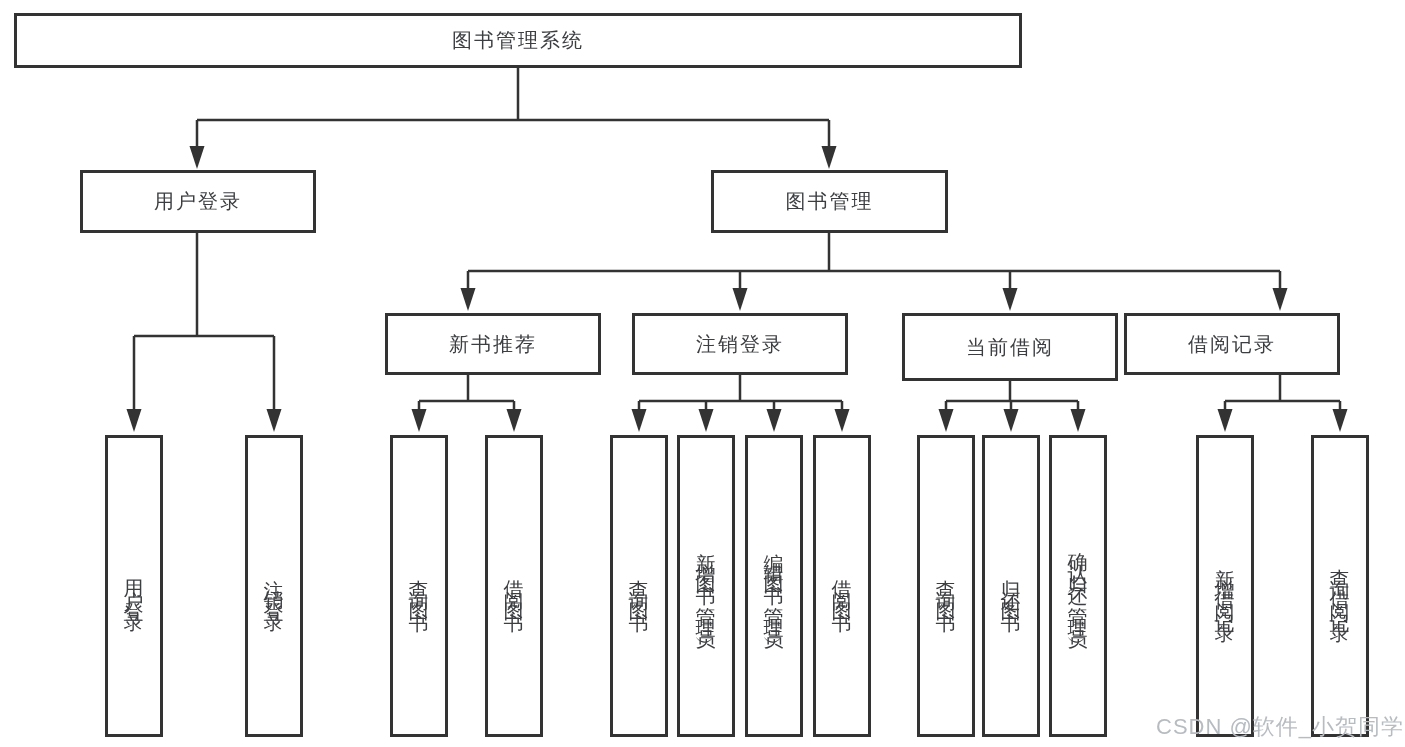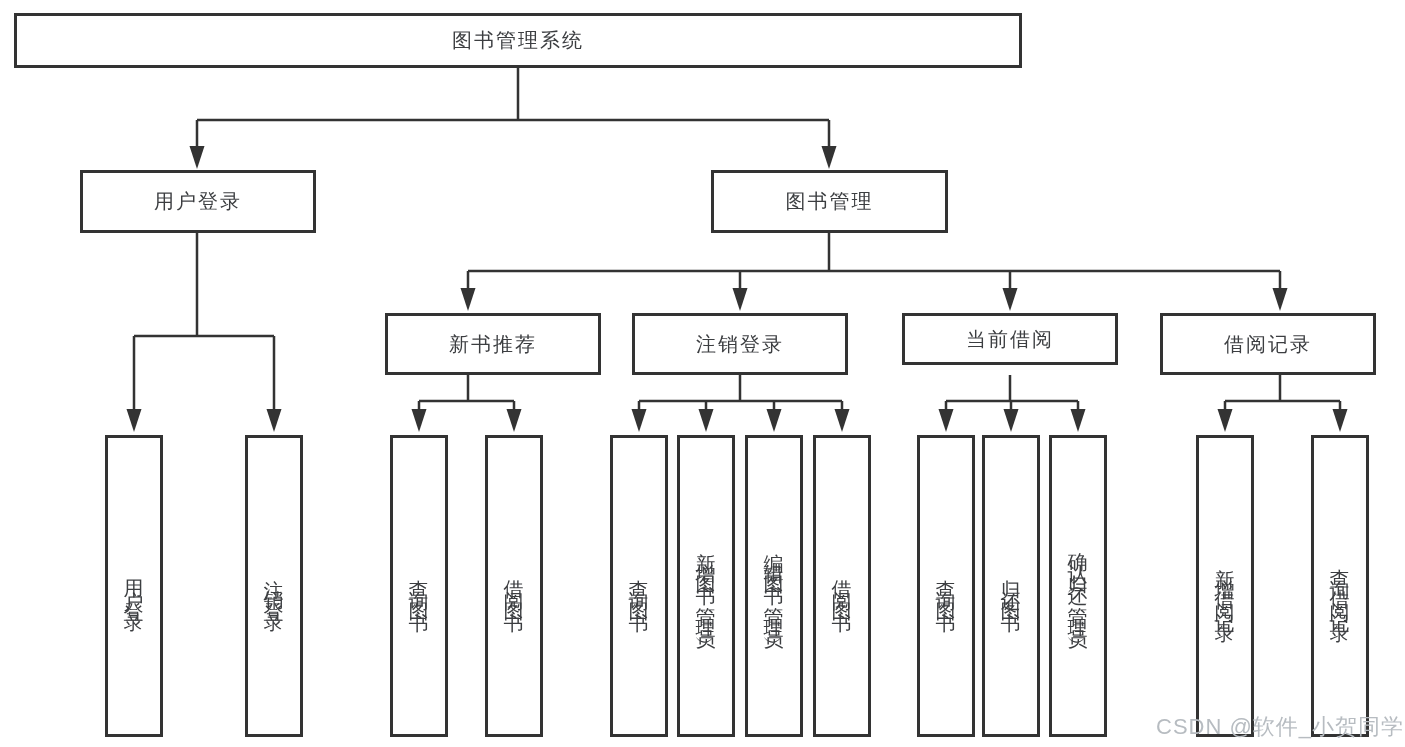--- a/index.html
+++ b/index.html
@@ -77,24 +77,24 @@
   <div class="box" style="left:711px;top:170px;width:237px;height:63px;">
     <span>图书管理</span>
   </div>
 
   <div class="box" style="left:360px;top:313px;width:216px;height:62px;margin-left:25px;">
     <span>新书推荐</span>
   </div>
   <div class="box" style="left:632px;top:313px;width:216px;height:62px;">
     <span>注销登录</span>
   </div>
-  <div class="box" style="left:902px;top:313px;width:216px;height:52px;">
+  <div class="box" style="left:902px;top:313px;width:216px;height:68px;">
     <span>当前借阅</span>
   </div>
-  <div class="box" style="left:1160px;top:313px;width:216px;height:62px;">
+  <div class="box" style="left:1124px;top:313px;width:216px;height:62px;">
     <span>借阅记录</span>
   </div>
 
   <div class="box leaf" style="left:105px;top:435px;width:58px;height:302px;">
     <span class="vtext">用户登录</span>
   </div>
   <div class="box leaf" style="left:245px;top:435px;width:58px;height:302px;">
     <span class="vtext">注销登录</span>
   </div>
 

